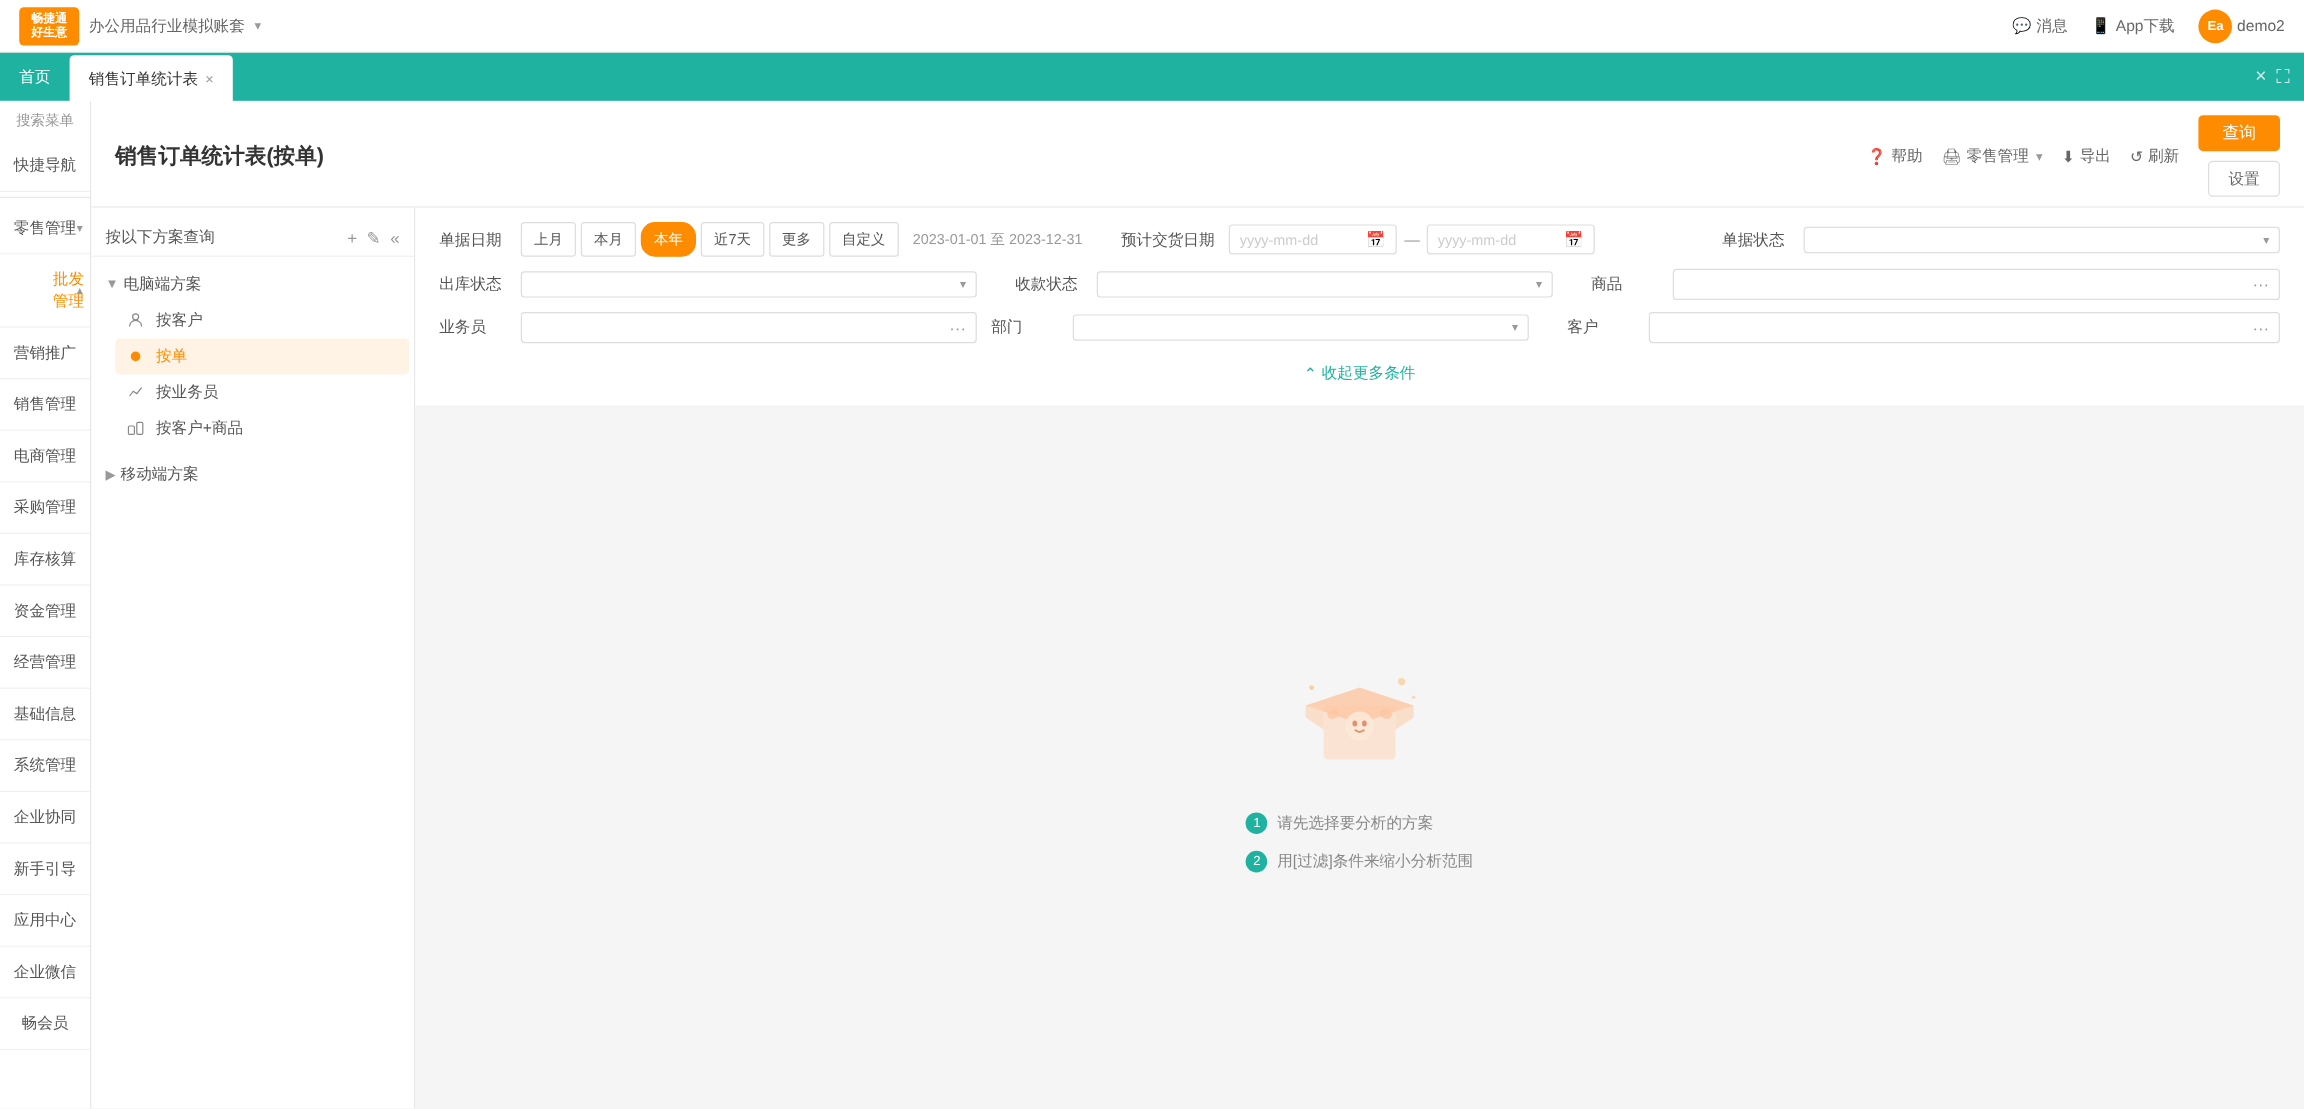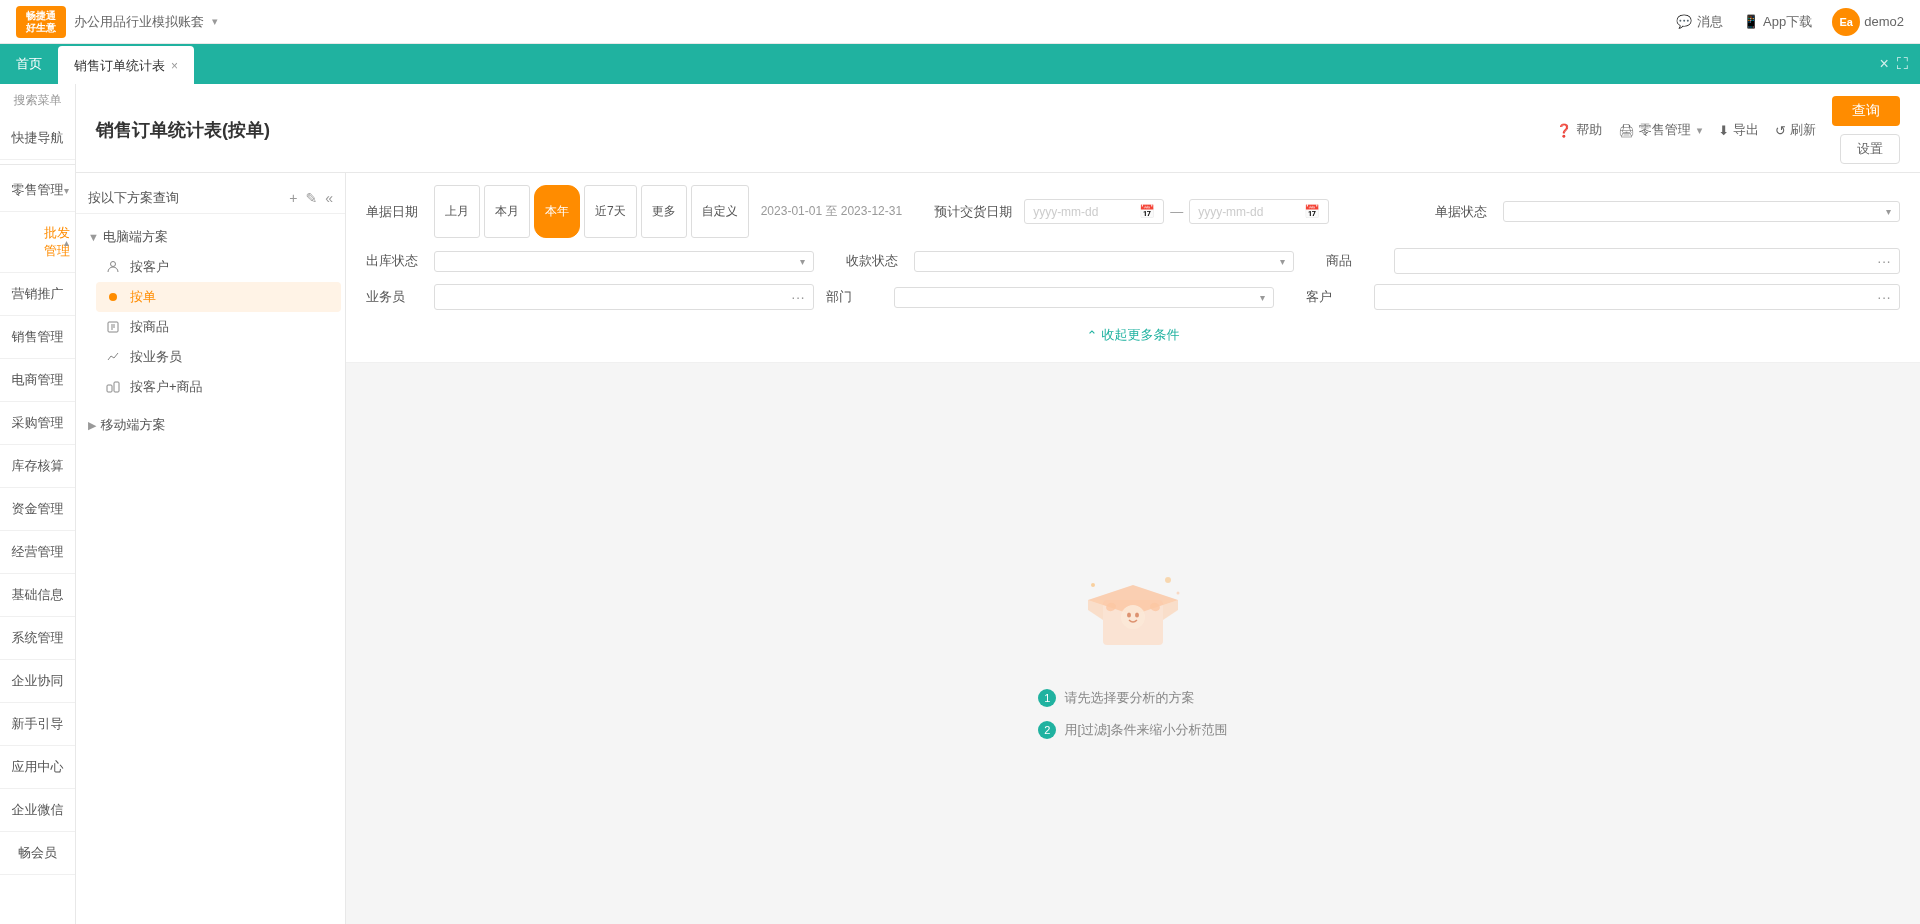--- a/index.html
+++ b/index.html
@@ -61,21 +61,21 @@
     .tree-children { padding-left: 16px; }
     .tree-child { display: flex; align-items: center; gap: 8px; padding: 6px 8px; cursor: pointer; color: #555; font-size: 13px; border-radius: 4px; }
     .tree-child.active { background: #fff3e6; color: #ff8c00; }
     .tree-child .tree-icon { width: 18px; height: 18px; display: inline-flex; align-items: center; justify-content: center; font-size: 12px; color: #888; }
 
     
     .filter-area { background: #fff; padding: 12px 20px; border-bottom: 1px solid #f0f0f0; flex-shrink: 0; }
     .filter-row { display: flex; align-items: center; gap: 12px; margin-bottom: 10px; flex-wrap: wrap; }
     .filter-label { color: #555; font-size: 13px; white-space: nowrap; min-width: 56px; }
     .date-btns { display: flex; align-items: center; gap: 4px; }
-    .date-btn { padding: 17px 10px; border: 1px solid #ddd; border-radius: 3px; cursor: pointer; font-size: 12px; color: #555; background: #fff; }
+    .date-btn { padding: 5px 10px; border: 1px solid #ddd; border-radius: 3px; cursor: pointer; font-size: 12px; color: #555; background: #fff; }
     .date-btn.active { background: #ff8c00; color: #fff; border-color: #ff8c00; border-radius: 12px; }
     .date-range-text { color: #999; font-size: 12px; }
     .date-input-group { display: flex; align-items: center; gap: 6px; flex: 1; max-width: 380px; }
     .date-input { border: 1px solid #ddd; border-radius: 3px; padding: 4px 8px; font-size: 12px; color: #999; width: 140px; display: flex; align-items: center; justify-content: space-between; background: #fff; cursor: pointer; gap: 38px; }
     .date-separator { color: #999; }
     .filter-select { border: 1px solid #ddd; border-radius: 3px; padding: 4px 8px; font-size: 13px; color: #333; background: #fff; cursor: pointer; display: flex; align-items: center; justify-content: space-between; min-width: 200px; }
     .filter-select-wide { min-width: 350px; flex: 1; }
     .select-arrow { color: #999; font-size: 10px; }
     .more-dots { color: #999; font-size: 14px; cursor: pointer; }
     .collapse-btn { display: flex; align-items: center; justify-content: center; gap: 4px; color: #20b2a0; cursor: pointer; font-size: 13px; padding: 6px; }
@@ -251,31 +251,20 @@
                     <path d="M2 12c0-2.8 2.2-5 5-5s5 2.2 5 5" stroke="#888" stroke-width="1" fill="none"></path>
                   </svg>
               </span>
               <span>按客户</span>
             </div>
             <div class="tree-child active">
               <span class="tree-icon">
                 <span style="width:8px;height:8px;border-radius:50%;background:#ff8c00;display:inline-block;"></span>
               </span>
               <span>按单</span>
-            </div>
-            <div class="tree-child">
-              <span class="tree-icon">
-                <svg width="14" height="14" viewBox="0 0 14 14" fill="none">
-                    <rect x="2" y="2" width="10" height="10" rx="1" stroke="#888" stroke-width="1"></rect>
-                    <line x1="5" y1="5" x2="9" y2="5" stroke="#888" stroke-width="1"></line>
-                    <line x1="5" y1="7" x2="9" y2="7" stroke="#888" stroke-width="1"></line>
-                    <line x1="5" y1="9" x2="7" y2="9" stroke="#888" stroke-width="1"></line>
-                  </svg>
-              </span>
-              <span>按商品</span>
             </div>
             <div class="tree-child">
               <span class="tree-icon">
                 <svg width="14" height="14" viewBox="0 0 14 14" fill="none">
                     <polyline points="2,10 5,6 8,8 12,3" stroke="#888" stroke-width="1" fill="none"></polyline>
                   </svg>
               </span>
               <span>按业务员</span>
             </div>
             <div class="tree-child">

